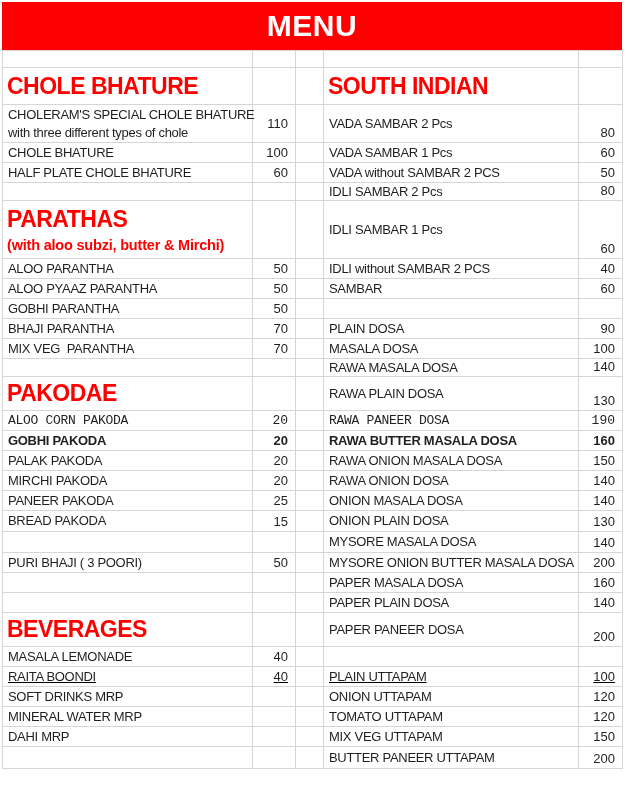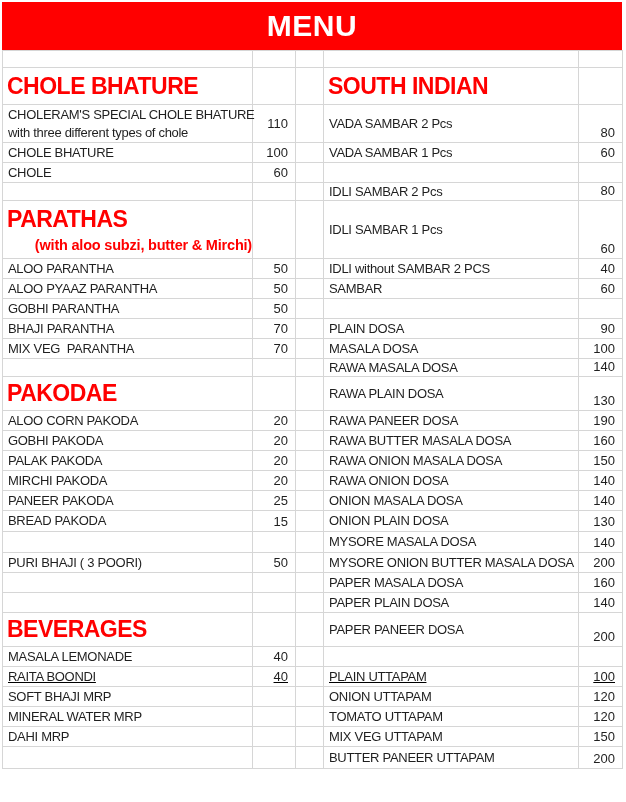--- a/index.html
+++ b/index.html
@@ -57,21 +57,20 @@
     letter-spacing: -0.5px;
     line-height: 25px;
   }
   .section .subtitle {
     font-size: 14.5px;
     font-weight: bold;
     color: var(--accent);
     letter-spacing: -0.2px;
     margin-top: 5px;
     line-height: 16px;
-    text-align: right;
   }
 
   td.price {
     font-size: 13px;
     color: var(--ink);
     text-align: right;
     padding-right: 7px;
     white-space: pre;
   }
   td.price-left  { vertical-align: middle; }
@@ -129,26 +128,28 @@
           </td>
           <td class="price price-left">100</td>
           <td class="gap"></td>
           <td class="name item">
             <span class="line1">VADA SAMBAR 1 Pcs</span>
           </td>
           <td class="price price-right">60</td>
         </tr>
         <tr style="height: 20px;">
           <td class="name item">
-            <span class="line1">CHOLE</span>
+            <span class="line1">HALF PLATE CHOLE BHATURE</span>
           </td>
           <td class="price price-left">60</td>
           <td class="gap"></td>
-          <td class="name item"></td>
-          <td class="price price-right"></td>
+          <td class="name item">
+            <span class="line1">VADA without SAMBAR 2 PCS</span>
+          </td>
+          <td class="price price-right">50</td>
         </tr>
         <tr style="height: 18px; margin-left: 36px;">
           <td class="name item"></td>
           <td class="price price-left"></td>
           <td class="gap"></td>
           <td class="name item">
             <span class="line1">IDLI SAMBAR 2 Pcs</span>
           </td>
           <td class="price price-right">80</td>
         </tr>
@@ -230,32 +231,32 @@
           <td class="name section">
             <span class="line1">PAKODAE</span>
           </td>
           <td class="price price-left"></td>
           <td class="gap"></td>
           <td class="name item">
             <span class="line1">RAWA PLAIN DOSA</span>
           </td>
           <td class="price price-right">130</td>
         </tr>
-        <tr style="height: 20px;">
+        <tr style="height: 20px; font-family: Liberation Mono, monospace;">
           <td class="name item">
             <span class="line1">ALOO CORN PAKODA</span>
           </td>
           <td class="price price-left">20</td>
           <td class="gap"></td>
           <td class="name item">
             <span class="line1">RAWA PANEER DOSA</span>
           </td>
           <td class="price price-right">190</td>
         </tr>
-        <tr style="height: 20px;">
+        <tr style="height: 20px; font-weight: bold;">
           <td class="name item">
             <span class="line1">GOBHI PAKODA</span>
           </td>
           <td class="price price-left">20</td>
           <td class="gap"></td>
           <td class="name item">
             <span class="line1">RAWA BUTTER MASALA DOSA</span>
           </td>
           <td class="price price-right">160</td>
         </tr>
@@ -367,21 +368,21 @@
           </td>
           <td class="price price-left">40</td>
           <td class="gap"></td>
           <td class="name item">
             <span class="line1">PLAIN UTTAPAM</span>
           </td>
           <td class="price price-right">100</td>
         </tr>
         <tr style="height: 20px;">
           <td class="name item">
-            <span class="line1">SOFT BHAJI MRP</span>
+            <span class="line1">SOFT DRINKS MRP</span>
           </td>
           <td class="price price-left"></td>
           <td class="gap"></td>
           <td class="name item">
             <span class="line1">ONION UTTAPAM</span>
           </td>
           <td class="price price-right">120</td>
         </tr>
         <tr style="height: 20px;">
           <td class="name item">

